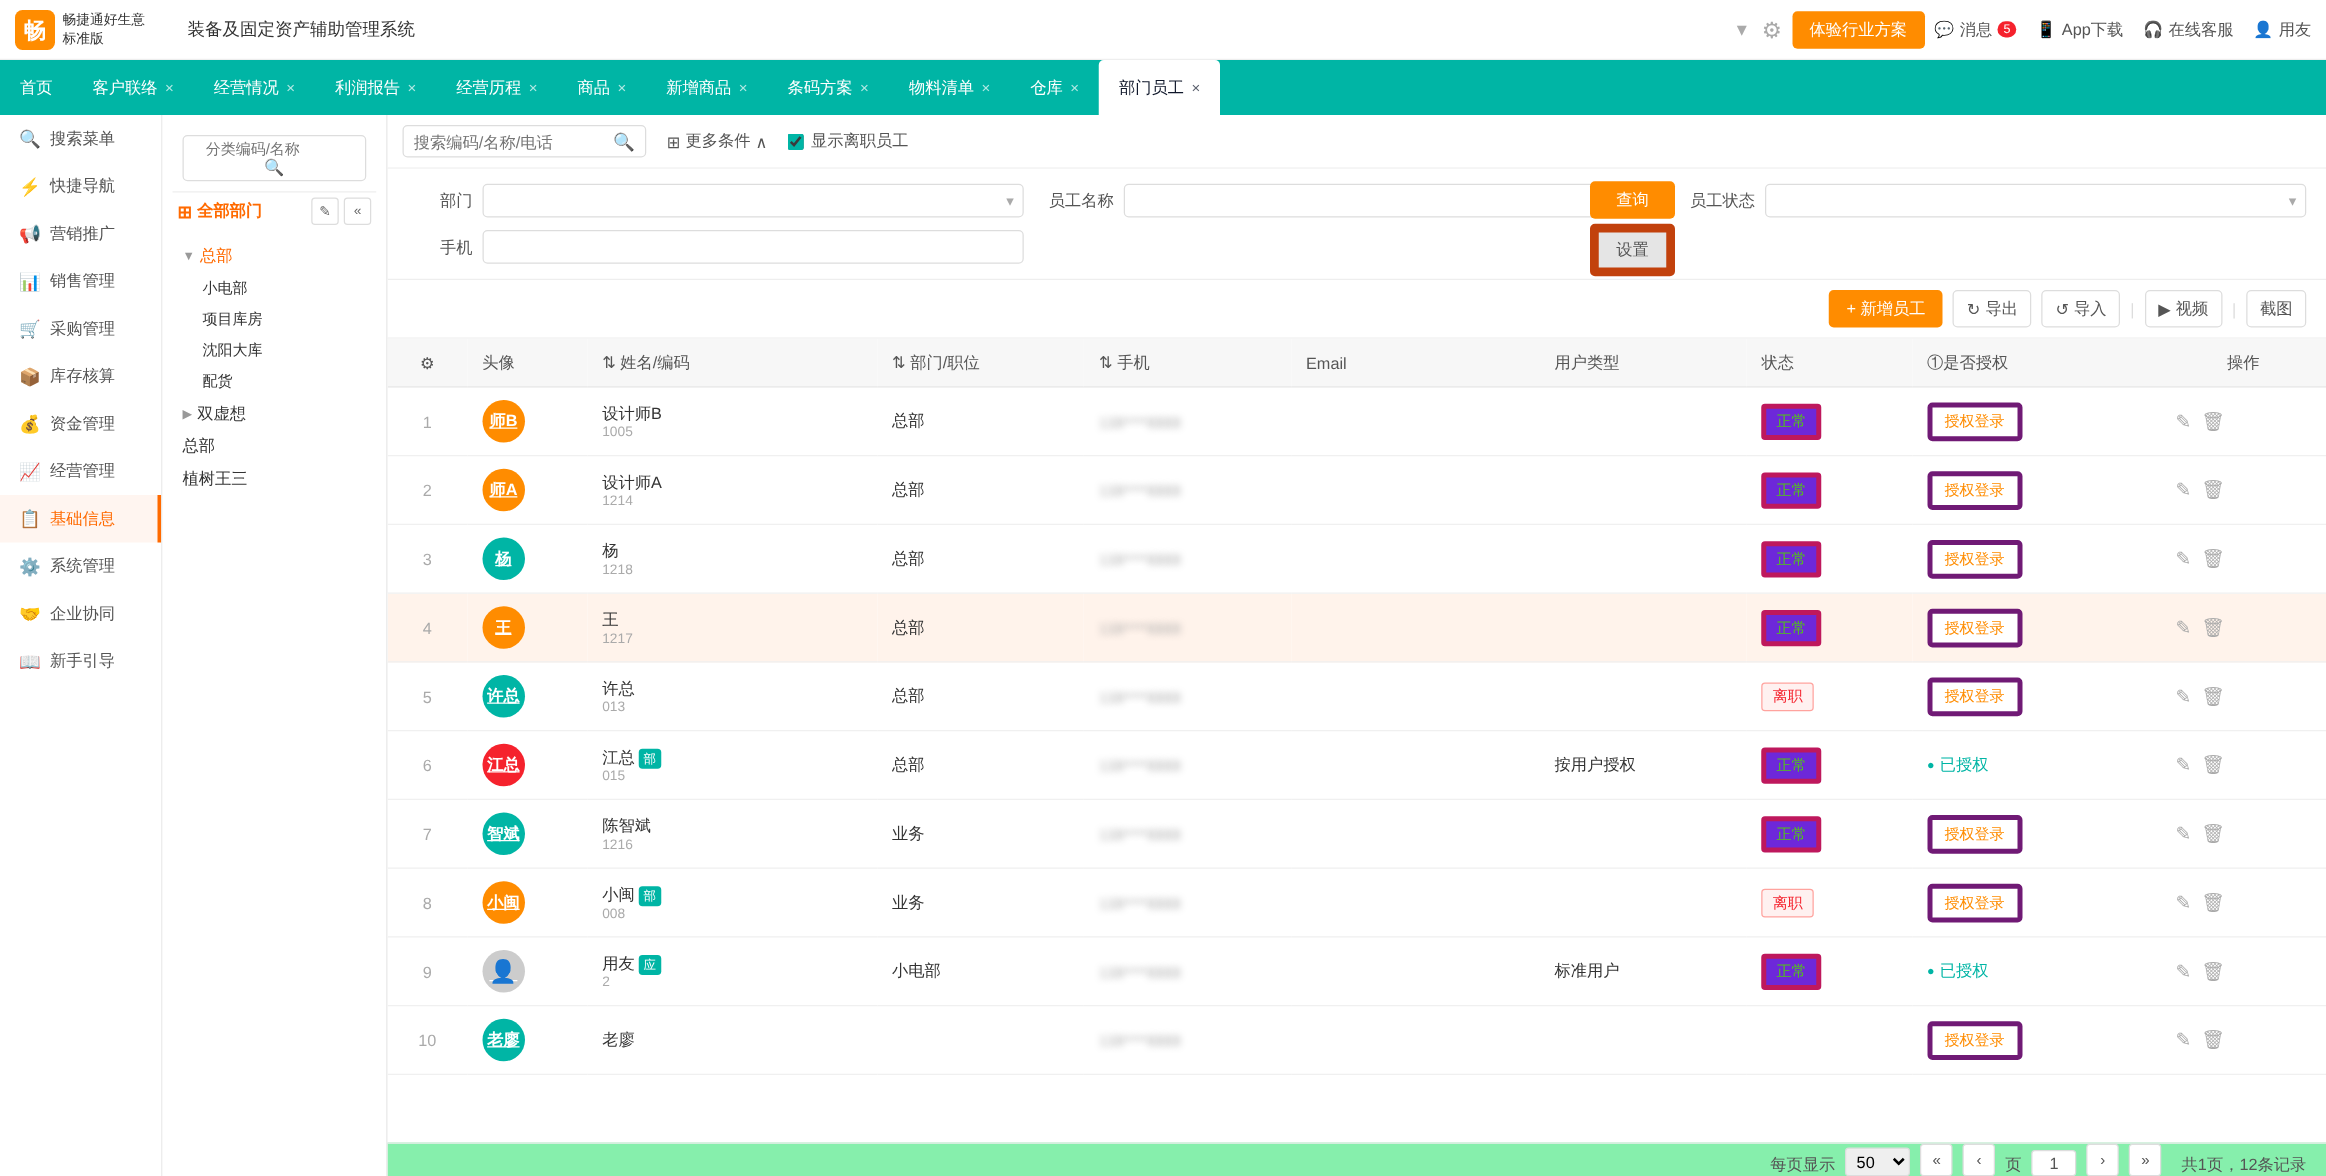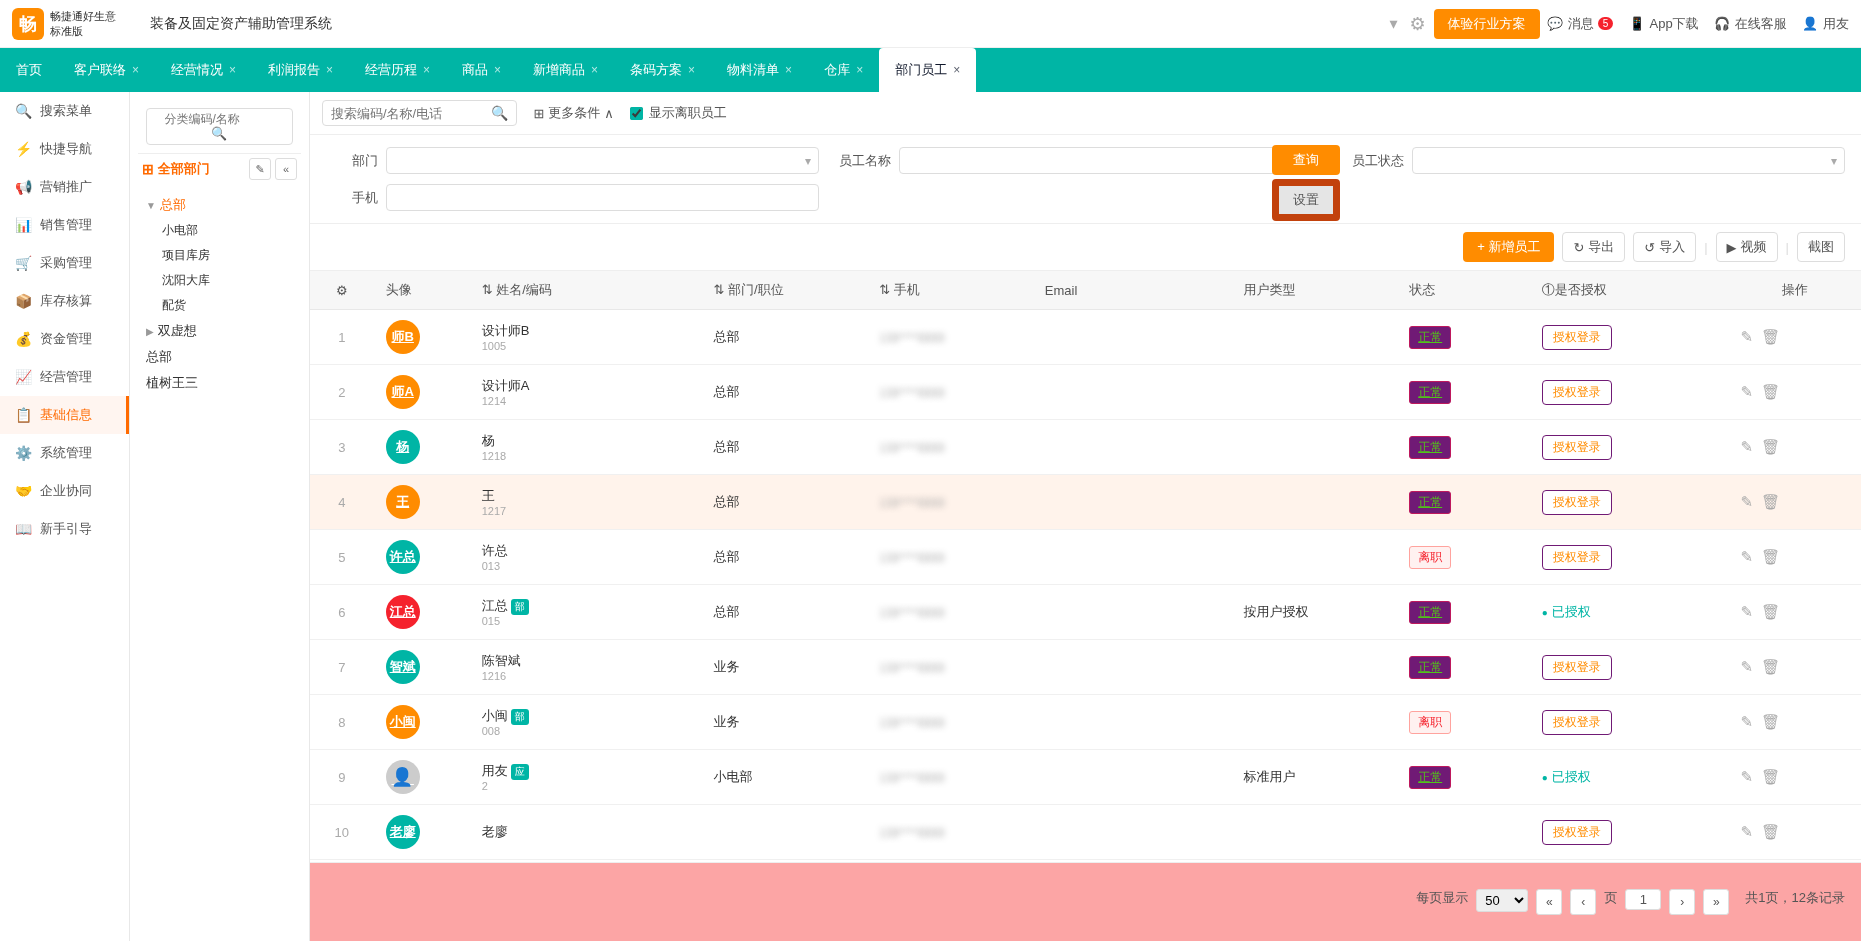--- a/index.html
+++ b/index.html
@@ -76,32 +76,32 @@
     
     .table-wrap { flex: 1; overflow-y: auto; background: #fff; }
     table { width: 100%; border-collapse: collapse; }
     thead th { background: #f7f7f7; padding: 10px 12px; text-align: left; color: #555; font-weight: 500; font-size: 13px; border-bottom: 1px solid #e8e8e8; white-space: nowrap; }
     tbody td { padding: 10px 12px; border-bottom: 1px solid #f0f0f0; color: #333; font-size: 13px; vertical-align: middle; }
     tbody tr.highlighted { background: #fff3eb; }
     .avatar { width: 34px; height: 34px; border-radius: 50%; display: flex; align-items: center; justify-content: center; color: white; font-size: 13px; font-weight: bold; text-decoration: underline; }
     .name-code { display: flex; flex-direction: column; }
     .name-code .code { color: #aaa; font-size: 11px; }
     .status-badge { display: inline-block; padding: 2px 8px; border-radius: 3px; font-size: 12px; }
-    .status-normal { background: #701a75; color: #52c41a; border: 1px solid #be185d; text-decoration: underline; }
+    .status-normal { background: #6d28d9; color: #52c41a; border: 4px solid #be185d; }
     .status-resign { background: #fff1f0; color: #f5222d; border: 1px solid #ffa39e; }
-    .auth-btn { border: 1px solid #701a75; color: #ff8c00; background: #fff; border-radius: 4px; padding: 3px 10px; font-size: 12px; cursor: pointer; white-space: nowrap; }
+    .auth-btn { border: 4px solid #701a75; color: #ff8c00; background: #fff; border-radius: 4px; padding: 3px 10px; font-size: 12px; cursor: pointer; white-space: nowrap; }
     .authorized { color: #00b5a5; display: flex; align-items: center; gap: 4px; }
     .authorized::before { content: '●'; font-size: 10px; }
     .blurred { color: transparent; text-shadow: 0 0 6px #aaa; user-select: none; font-size: 12px; }
     .action-icons { display: flex; gap: 8px; align-items: center; }
     .action-icon { color: #aaa; cursor: pointer; font-size: 15px; }
     .dept-badge { display: inline-block; background: #00b5a5; color: white; border-radius: 3px; padding: 1px 4px; font-size: 10px; margin-left: 3px; vertical-align: middle; }
 
     
-    .pagination { background: #fca5a5; border-top: 1px solid #eee; padding: 26px 16px; display: flex; align-items: flex-start; gap: 8px; justify-content: flex-end; }
+    .pagination { background: #86efac; border-top: 1px solid #eee; padding: 0 16px; display: flex; align-items: flex-end; gap: 8px; justify-content: flex-end; }
     .page-size-label { color: #555; }
     .page-size-select { border: 1px solid #ddd; border-radius: 3px; padding: 2px 4px; outline: none; }
     .page-btn { width: 26px; height: 26px; border: 1px solid #ddd; border-radius: 3px; display: flex; align-items: center; justify-content: center; cursor: pointer; color: #555; background: #fff; font-size: 12px; }
     .page-num { border: 1px solid #ddd; border-radius: 3px; padding: 2px 8px; color: #555; background: #fff; }
     .page-info { color: #555; margin-left: 8px; }
 
     
     .cat-search { padding: 8px; border-bottom: 1px solid #eee; }
     .cat-search-wrap { display: flex; align-items: center; border: 1px solid #ddd; border-radius: 4px; padding: 3px 6px; flex-direction: column; }
     .cat-search-wrap input { border: none; outline: none; font-size: 12px; width: 110px; }

